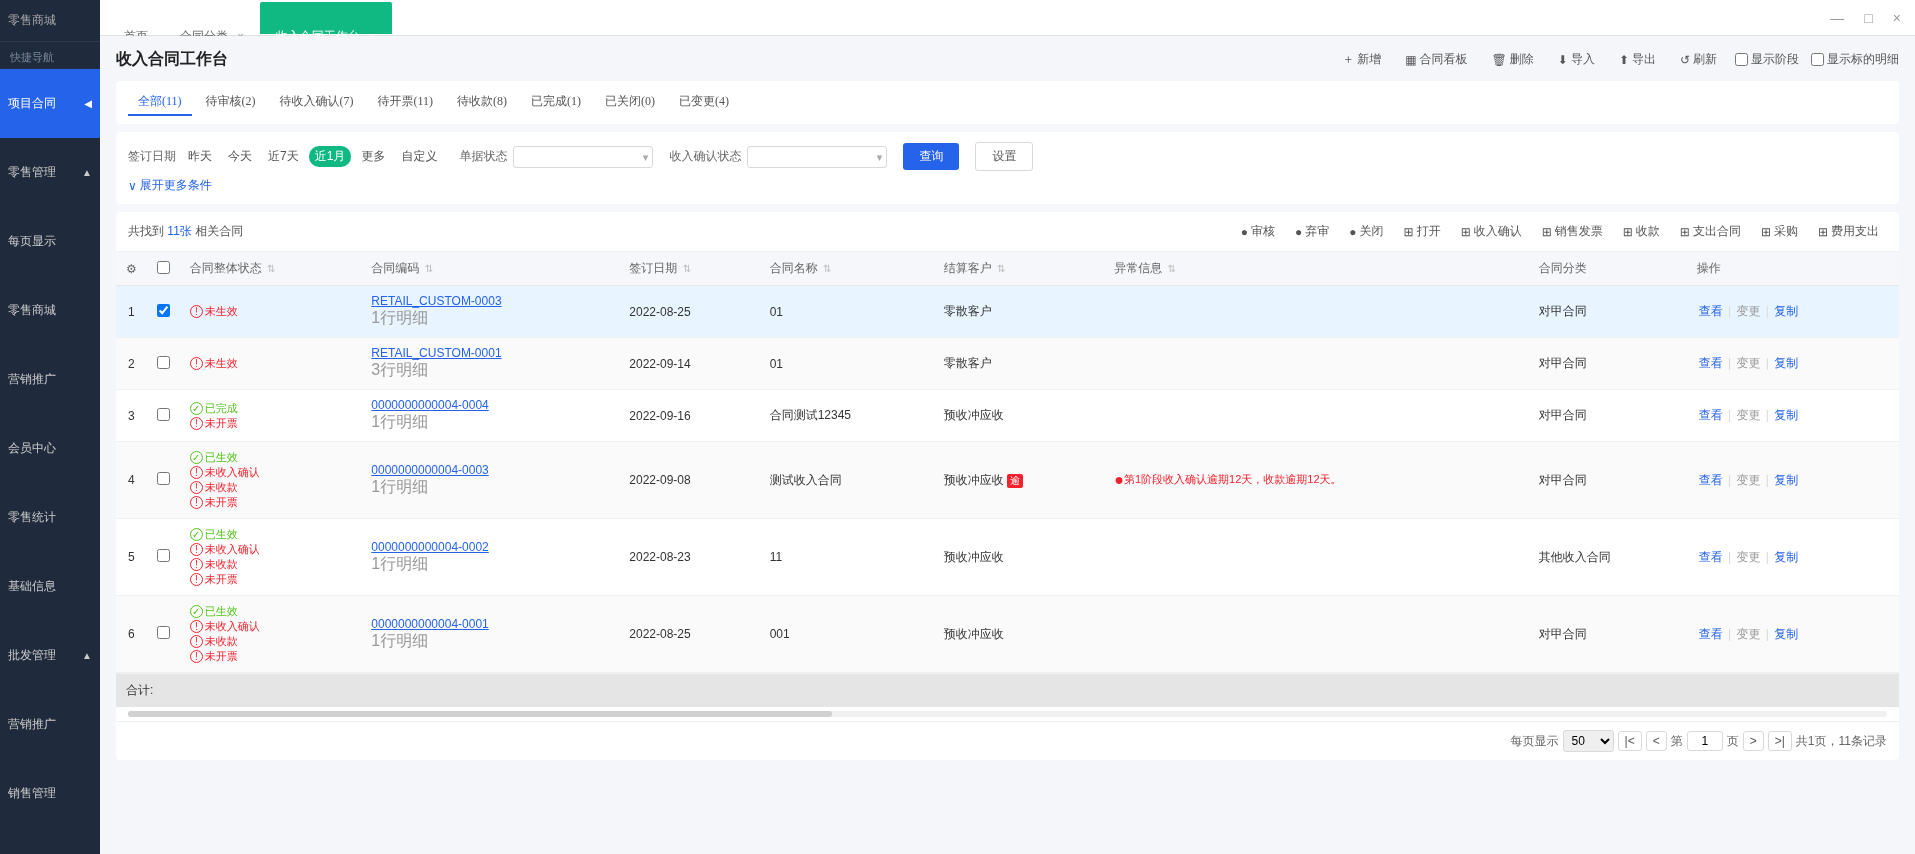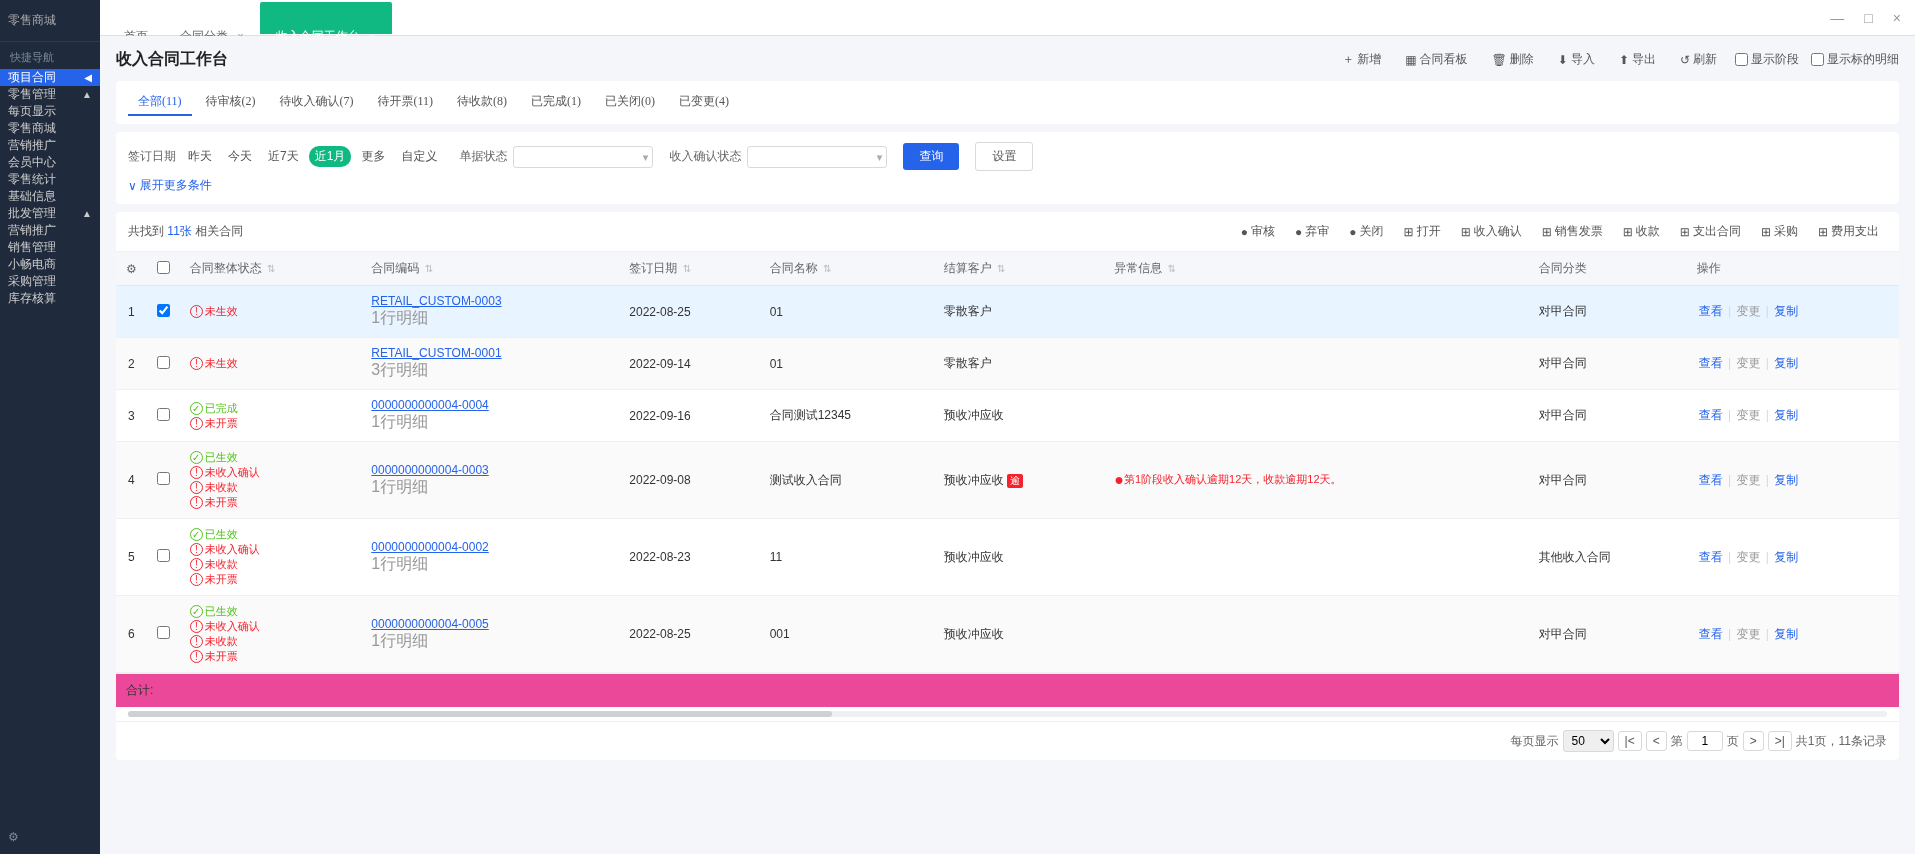--- a/index.html
+++ b/index.html
@@ -2,21 +2,21 @@
 <html><head>
   <meta charset="utf-8">
   <style>
     * { box-sizing: border-box; margin: 0; padding: 0; }
     body { font-family: "Microsoft YaHei", Arial, sans-serif; font-size: 12px; color: #333; background: #f0f2f5; display: flex; height: 854px; overflow: hidden; }
 
     
     .sidebar { width: 100px; background: #1f2a3c; color: #ccc; display: flex; flex-direction: column; height: 100%; flex-shrink: 0; }
     .sidebar-search { padding: 12px 8px; color: #aaa; font-size: 12px; cursor: pointer; border-bottom: 1px solid #2e3a4e; }
     .sidebar-nav-label { padding: 8px 10px 4px; color: #7a8a9e; font-size: 11px; }
-    .sidebar-item { padding: 0 8px; color: #ccc; cursor: pointer; display: flex; align-items: center; justify-content: space-between; font-size: 12px; }
+    .sidebar-item { padding: 26px 8px; color: #ccc; cursor: pointer; display: flex; align-items: center; justify-content: space-between; font-size: 12px; }
     .sidebar-item.active { background: #2563eb; color: #fff; }
     .sidebar-item .arrow { font-size: 10px; }
     .sidebar-bottom { margin-top: auto; padding: 10px 8px; color: #7a8a9e; cursor: pointer; }
 
     
     .main { flex: 1; display: flex; flex-direction: column; overflow: hidden; }
 
     
     .tab-bar { background: #fff; border-bottom: 1px solid #e0e0e0; display: flex; align-items: center; padding: 0 8px; height: 36px; flex-shrink: 0; }
     .tab { padding: 16px 16px; height: 18px; line-height: 36px; cursor: pointer; font-size: 12px; color: #666; }
@@ -380,32 +380,32 @@
             </tr>
             <tr class="stripe">
               <td style="text-align: center;">6</td>
               <td><input type="checkbox" style=""></td>
               <td>
                 <div class="tag-green" style="white-space:nowrap;"><span style="display:inline-block;width:13px;height:13px;border-radius:50%;border:1.5px solid #52c41a;color:#52c41a;font-size:10px;text-align:center;line-height:12px;margin-right:2px;">✓</span>已生效</div>
                 <div class="tag-red" style="white-space:nowrap;"><span style="display:inline-block;width:13px;height:13px;border-radius:50%;border:1.5px solid #f5222d;color:#f5222d;font-size:10px;text-align:center;line-height:12px;margin-right:2px;">!</span>未收入确认</div>
                 <div class="tag-red" style="white-space:nowrap;"><span style="display:inline-block;width:13px;height:13px;border-radius:50%;border:1.5px solid #f5222d;color:#f5222d;font-size:10px;text-align:center;line-height:12px;margin-right:2px;">!</span>未收款</div>
                 <div class="tag-red" style="white-space:nowrap;"><span style="display:inline-block;width:13px;height:13px;border-radius:50%;border:1.5px solid #f5222d;color:#f5222d;font-size:10px;text-align:center;line-height:12px;margin-right:2px;">!</span>未开票</div>
               </td>
-              <td><a class="link">0000000000004-0005</a><br><span class="sub-text">1行明细</span></td>
+              <td><a class="link">0000000000004-0001</a><br><span class="sub-text">1行明细</span></td>
               <td>2022-08-25</td>
               <td>001</td>
               <td>预收冲应收</td>
               <td></td>
               <td>对甲合同</td>
               <td><span class="action-link">查看</span><span class="action-sep"> | </span><span class="action-link" style="color:#999;">变更</span><span class="action-sep"> | </span><span class="action-link">复制</span></td>
             </tr>
           </tbody>
       </table>
 
-      <div style="background:#ec4899; padding:8px 10px; border-top:1px solid #f0f0f0;">
+      <div style="background:#e5e5e5; padding:8px 10px; border-top:1px solid #f0f0f0;">
         <span>合计:</span>
       </div>
 
       <div class="scrollbar-hint">
         <div class="scrollbar-thumb"></div>
       </div>
 
       <div class="pagination">
         <span class="page-size-label">每页显示</span>
         <select class="page-size-select">

